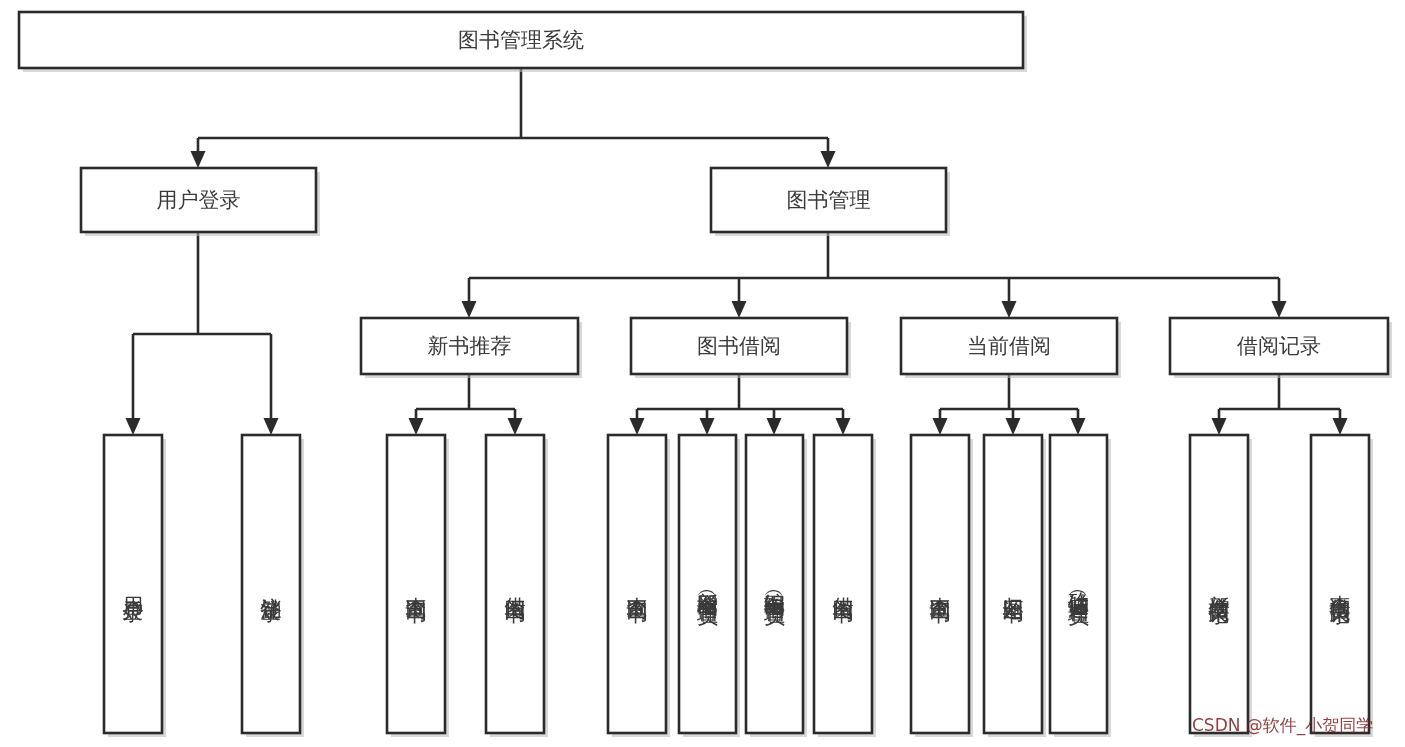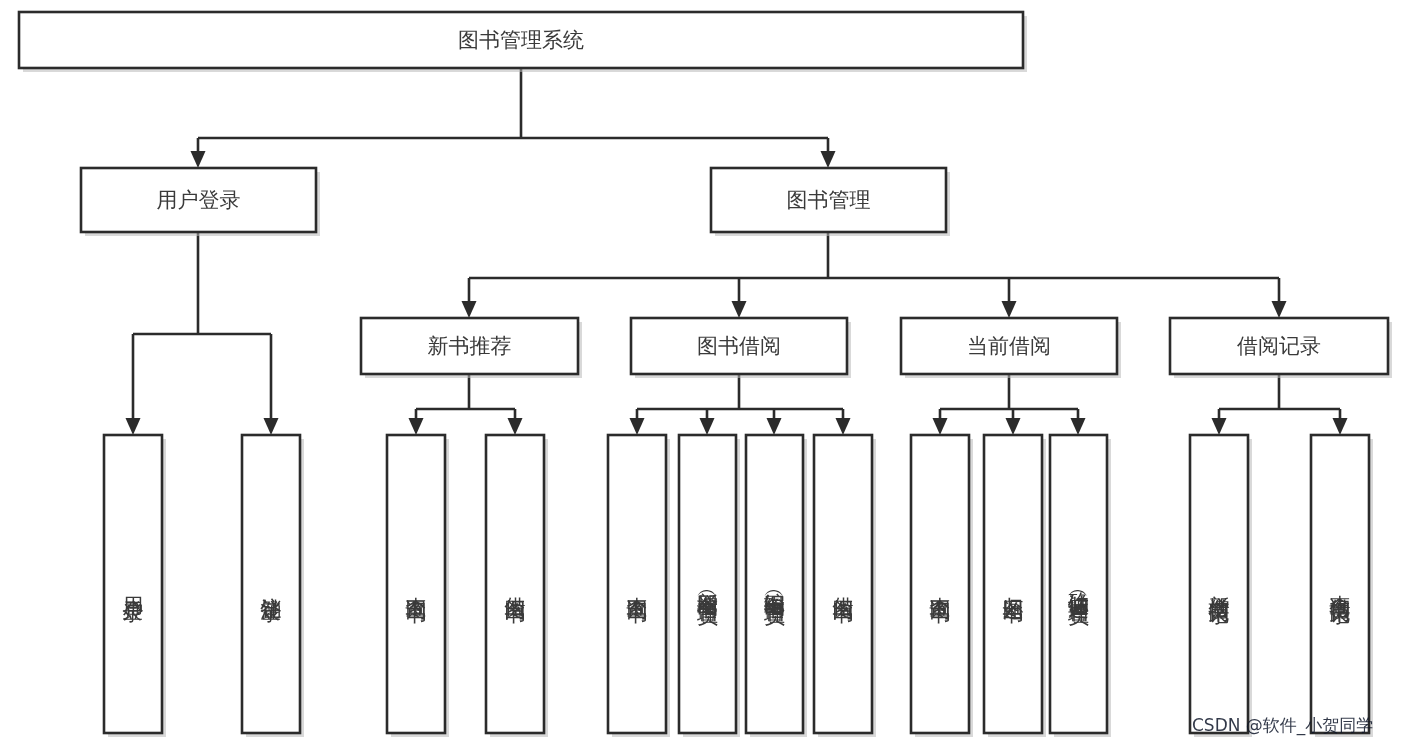--- a/index.html
+++ b/index.html
@@ -65,21 +65,21 @@
     display: flex;
     align-items: center;
     justify-content: center;
     white-space: nowrap;
     pointer-events: none;
   }
   .watermark {
     position: absolute;
     font-family: "DejaVu Sans", "Liberation Sans", sans-serif;
     font-size: 17px;
-    color: #0f172a;
+    color: #7f1d1d;
     opacity: 0.85;
     white-space: nowrap;
   }
 </style>
 </head>
 <body>
 
 <div id="diagram-root">
   <svg class="diagram-canvas" id="diagram-svg" viewBox="0 0 1405 747" xmlns="http://www.w3.org/2000/svg">
     <g id="connector-layer">

